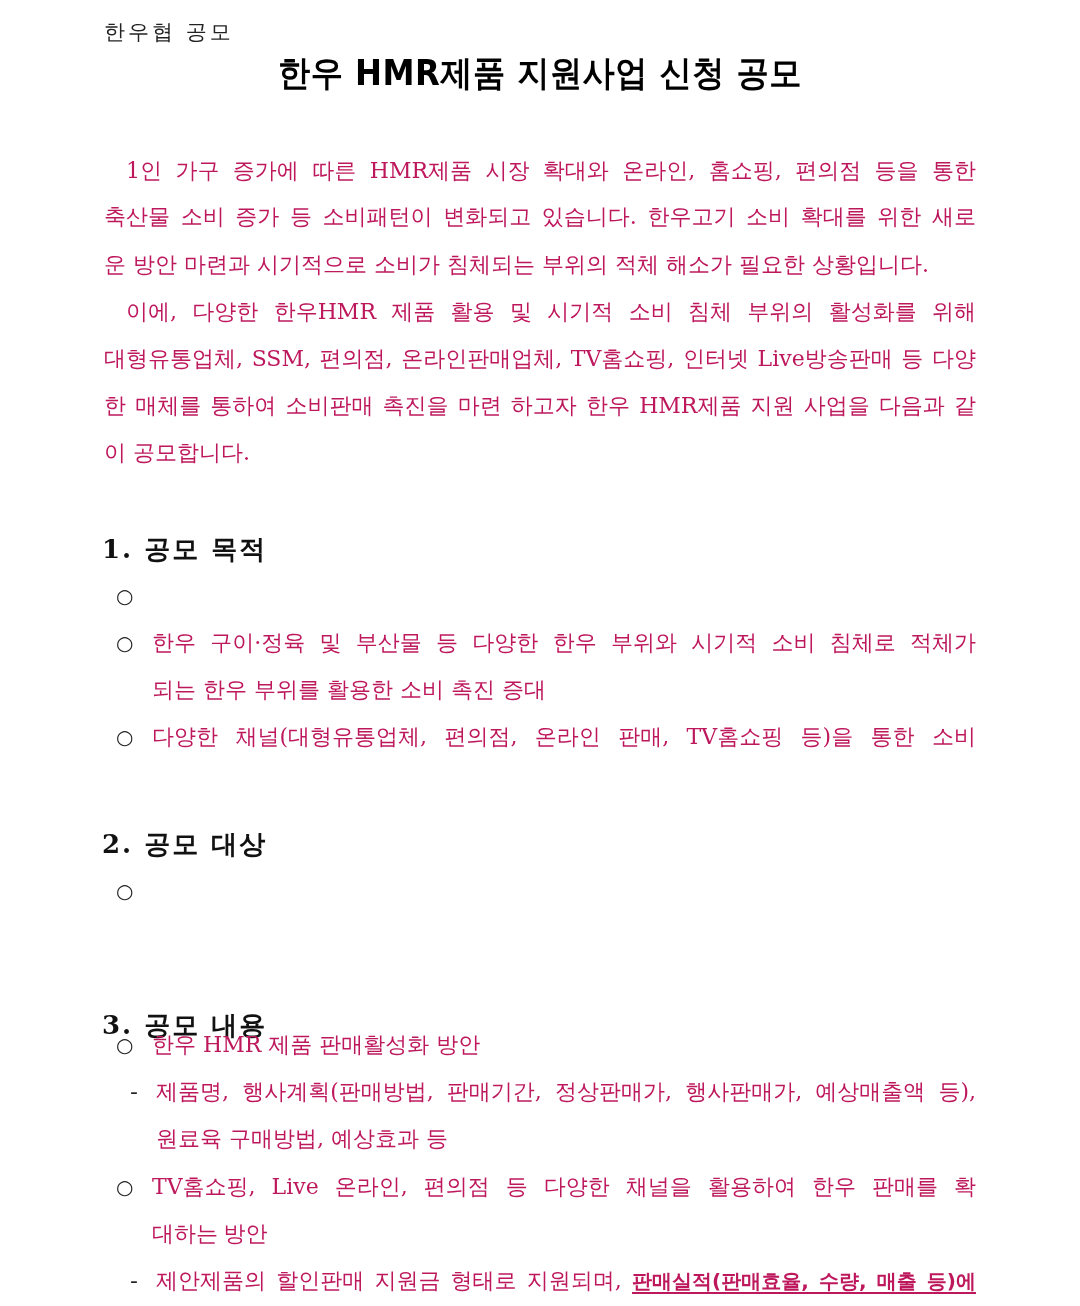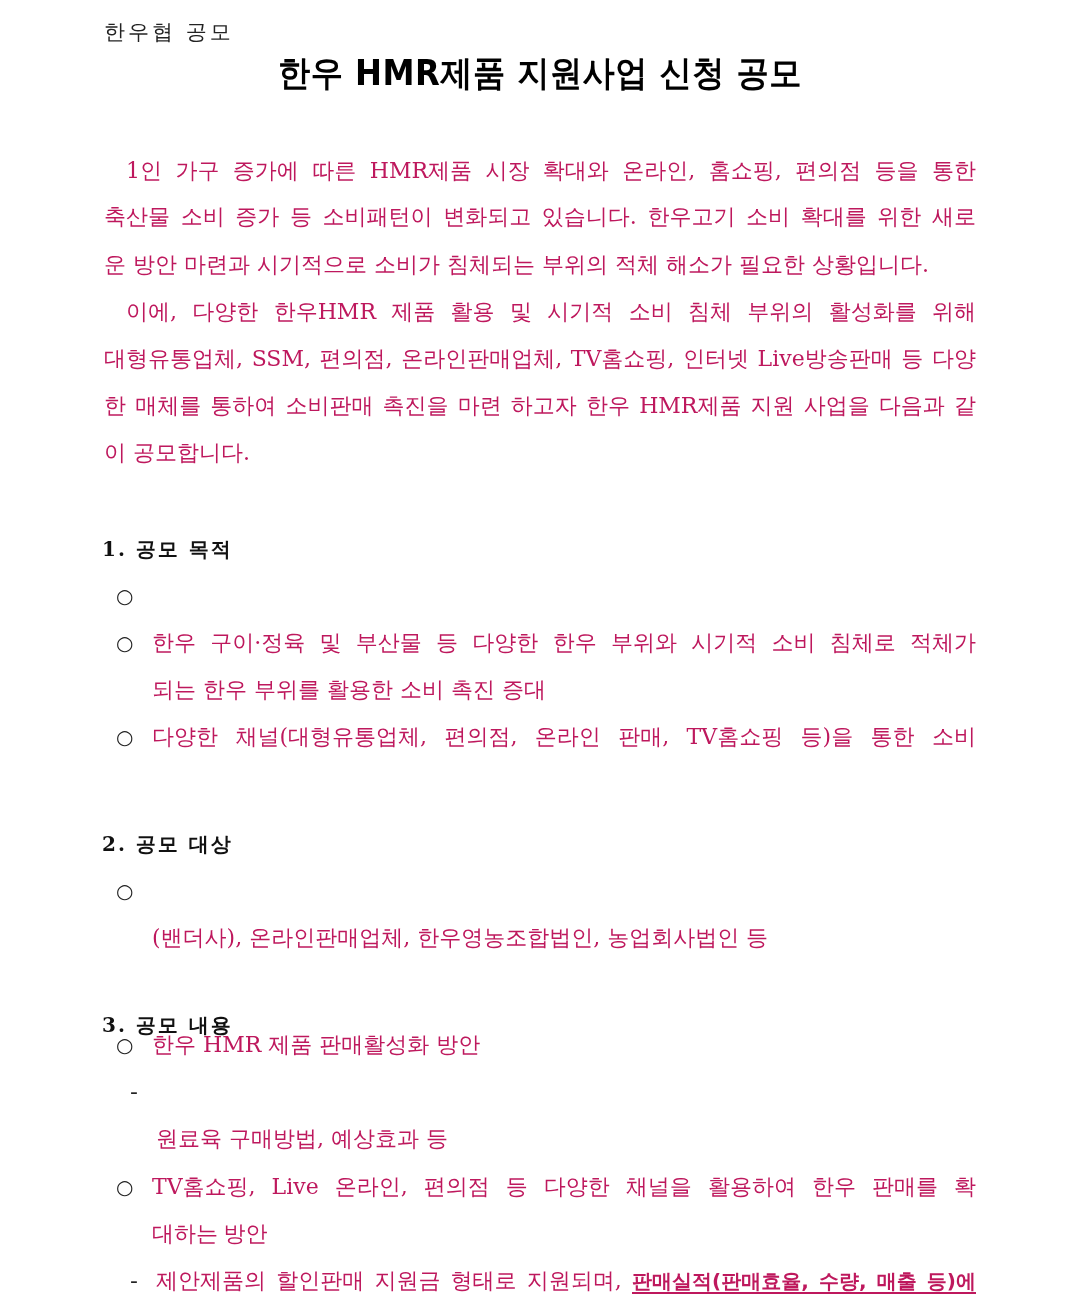--- a/index.html
+++ b/index.html
@@ -57,21 +57,21 @@
       left: 104px;
       width: 872px;
       text-align: justify;
       text-align-last: justify;
       white-space: normal;
       overflow: hidden;
     }
     .section-heading {
       position: absolute;
       left: 102px;
-      font-size: 20px;
+      font-size: 26px;
       line-height: 30px;
       font-weight: bold;
       letter-spacing: 2px;
       color: #111;
       font-family: "DejaVu Serif", "Liberation Serif", serif;
     }
     .bullet {
       position: absolute;
       left: 116px;
       width: 24px;
@@ -127,28 +127,28 @@
   <div class="bullet" style="top:628px;">○</div>
   <div class="line justified b-first" style="top:628px;">한우 구이·정육 및 부산물 등 다양한 한우 부위와 시기적 소비 침체로 적체가</div>
   <div class="line b-cont" style="top:675px;">되는 한우 부위를 활용한 소비 촉진 증대</div>
 
   <div class="bullet" style="top:722px;">○</div>
   <div class="line justified b-first" style="top:722px;">다양한 채널(대형유통업체, 편의점, 온라인 판매, TV홈쇼핑 등)을 통한 소비</div>
 
   <div class="section-heading" style="top:829px;">2. 공모 대상</div>
 
   <div class="bullet" style="top:876px;">○</div>
-  <div class="line b-cont" style="top:923px;">(밴더사), 온라인판매업체, 한우영농조합법인, 농업회사법인 등</div>
 
   <div class="section-heading" style="top:1010px;text-align:center;">3. 공모 내용</div>
 
   <div class="bullet" style="top:1030px;">○</div>
   <div class="line" style="top:1030px; left:152px;">한우 HMR 제품 판매활성화 방안</div>
 
   <div class="dash" style="top:1077px;">-</div>
+  <div class="line justified d-first" style="top:1077px;">제품명, 행사계획(판매방법, 판매기간, 정상판매가, 행사판매가, 예상매출액 등),</div>
   <div class="line d-cont" style="top:1124px;">원료육 구매방법,  예상효과 등</div>
 
   <div class="bullet" style="top:1172px;">○</div>
   <div class="line justified b-first" style="top:1172px;">TV홈쇼핑, Live 온라인, 편의점 등 다양한 채널을 활용하여 한우 판매를 확</div>
   <div class="line b-cont" style="top:1219px;font-family:Liberation Serif, serif;">대하는 방안</div>
 
   <div class="dash" style="top:1266px;">-</div>
   <div class="line justified d-first" style="top:1266px;"><span>제안제품의 할인판매 지원금 형태로 지원되며, </span><span class="emph">판매실적(판매효율, 수량, 매출 등)에 따라</span></div>
 
 </div>

